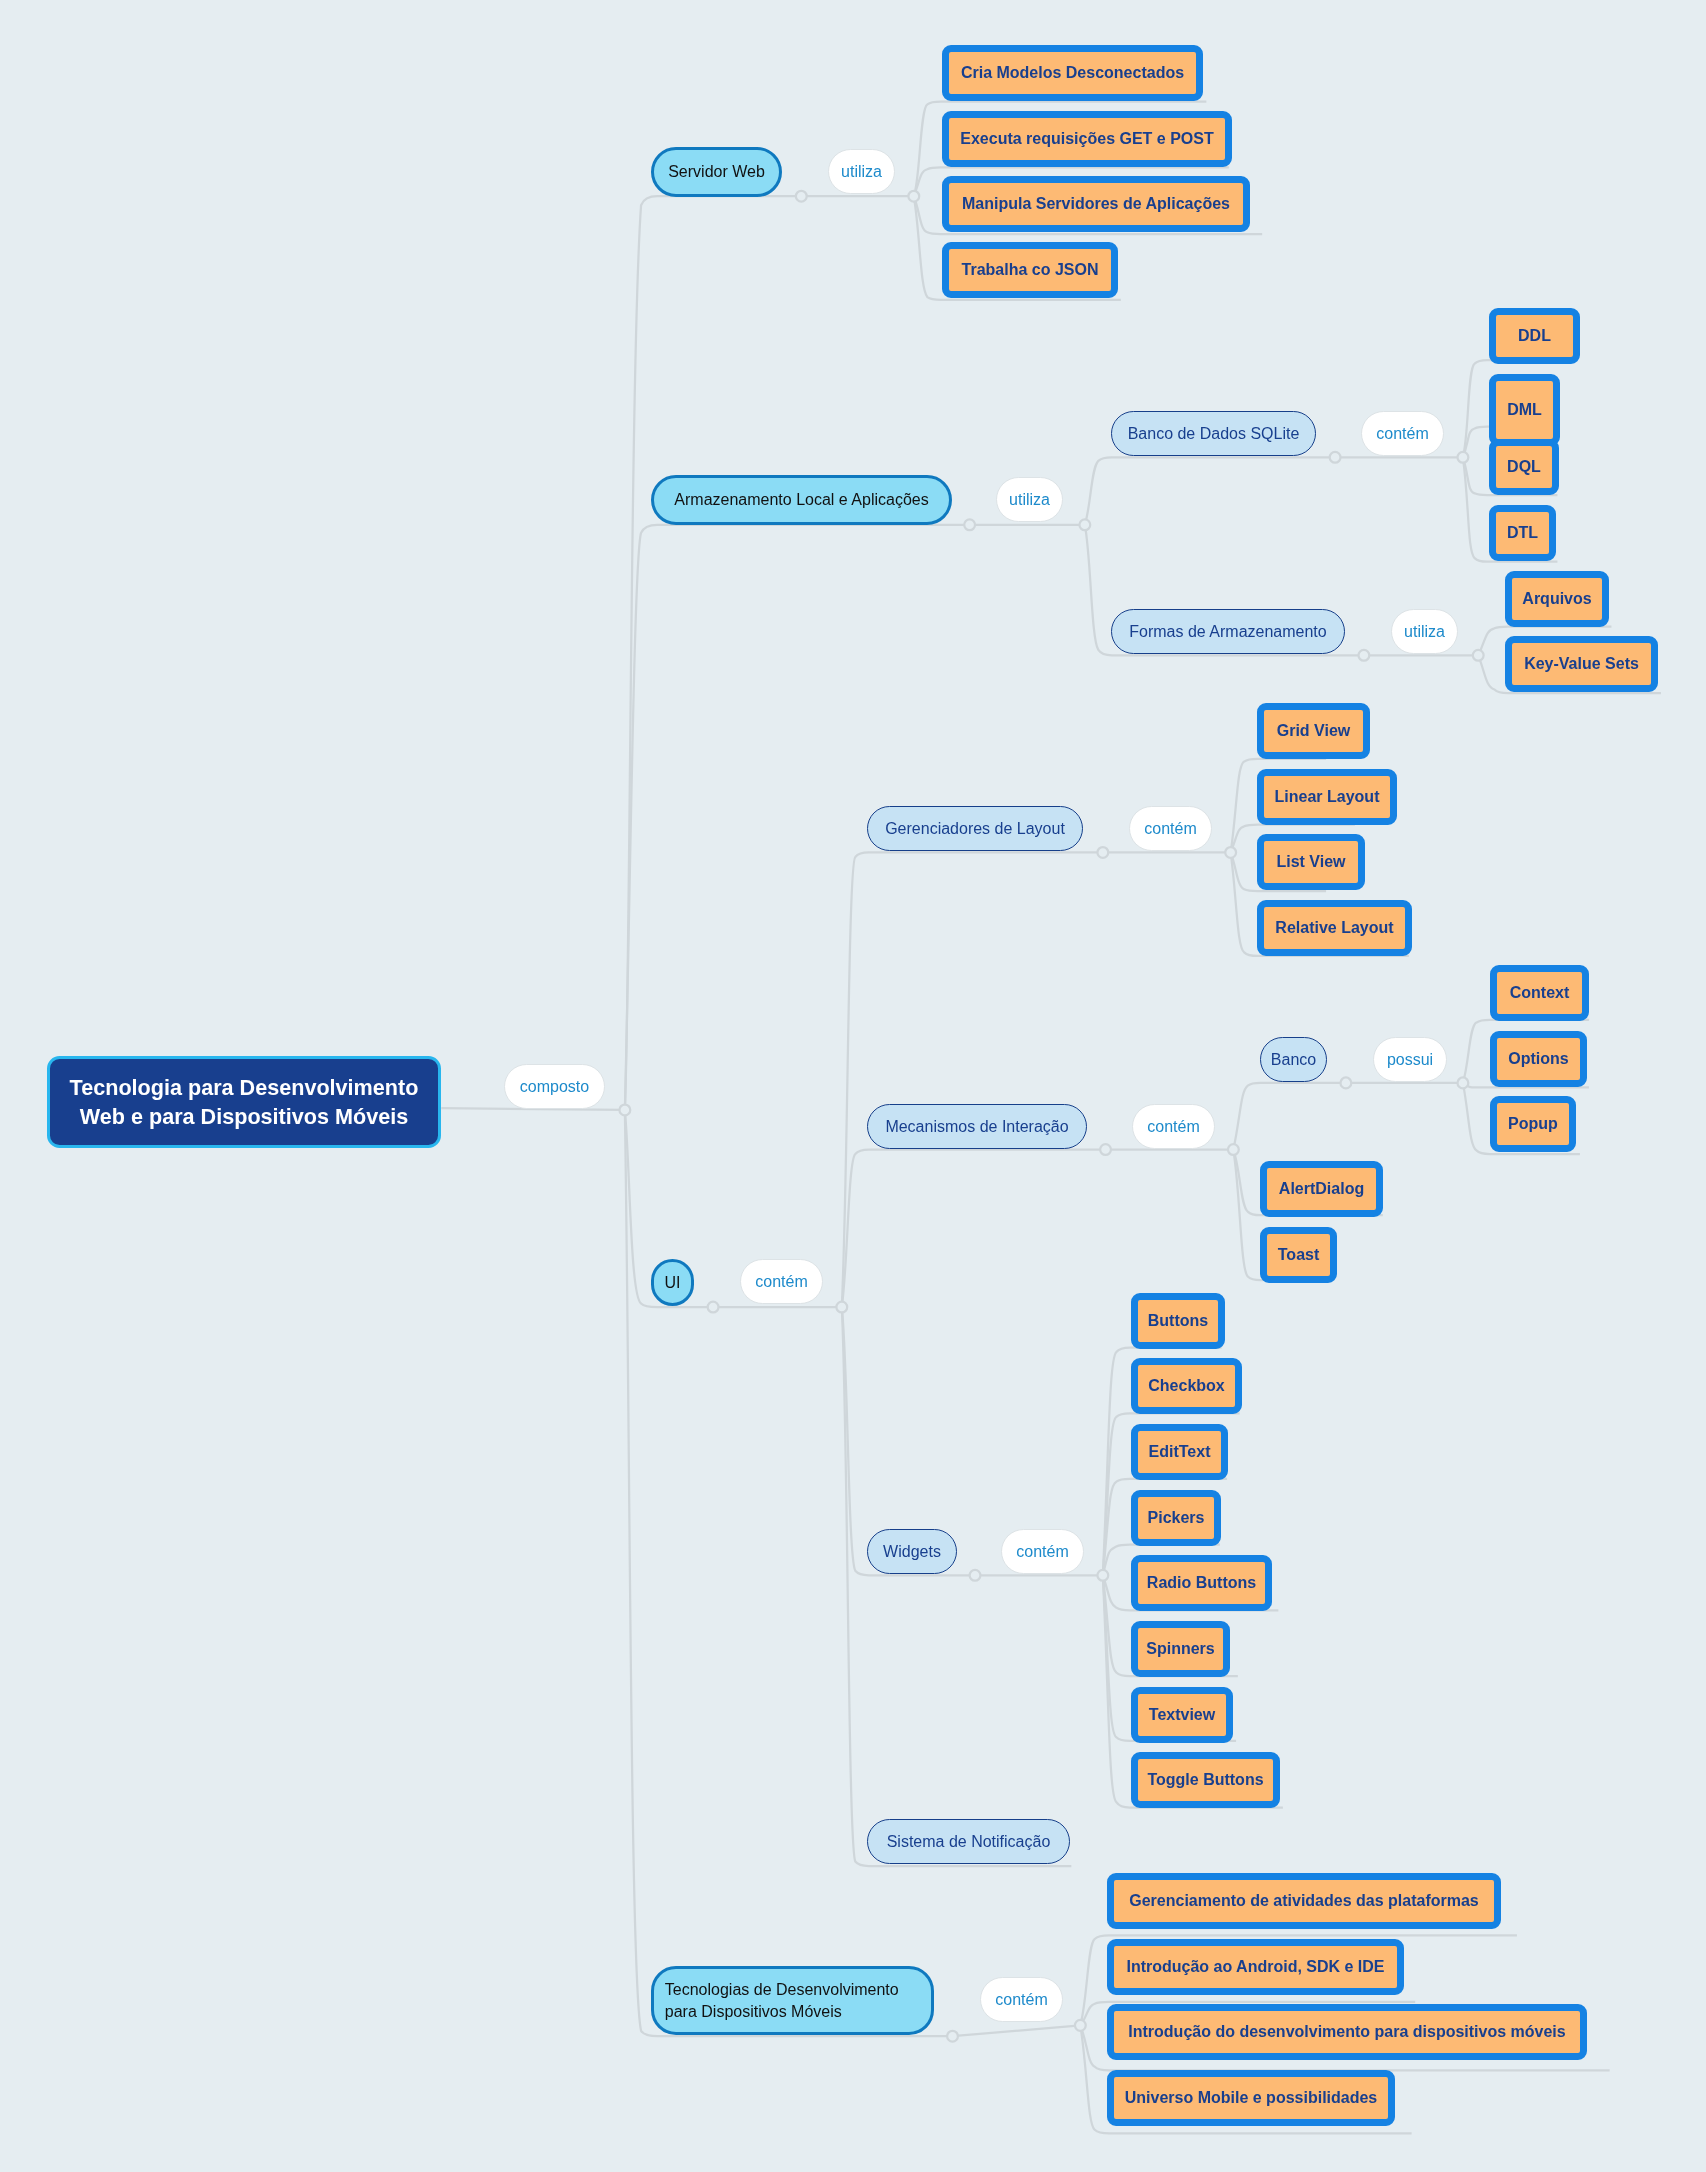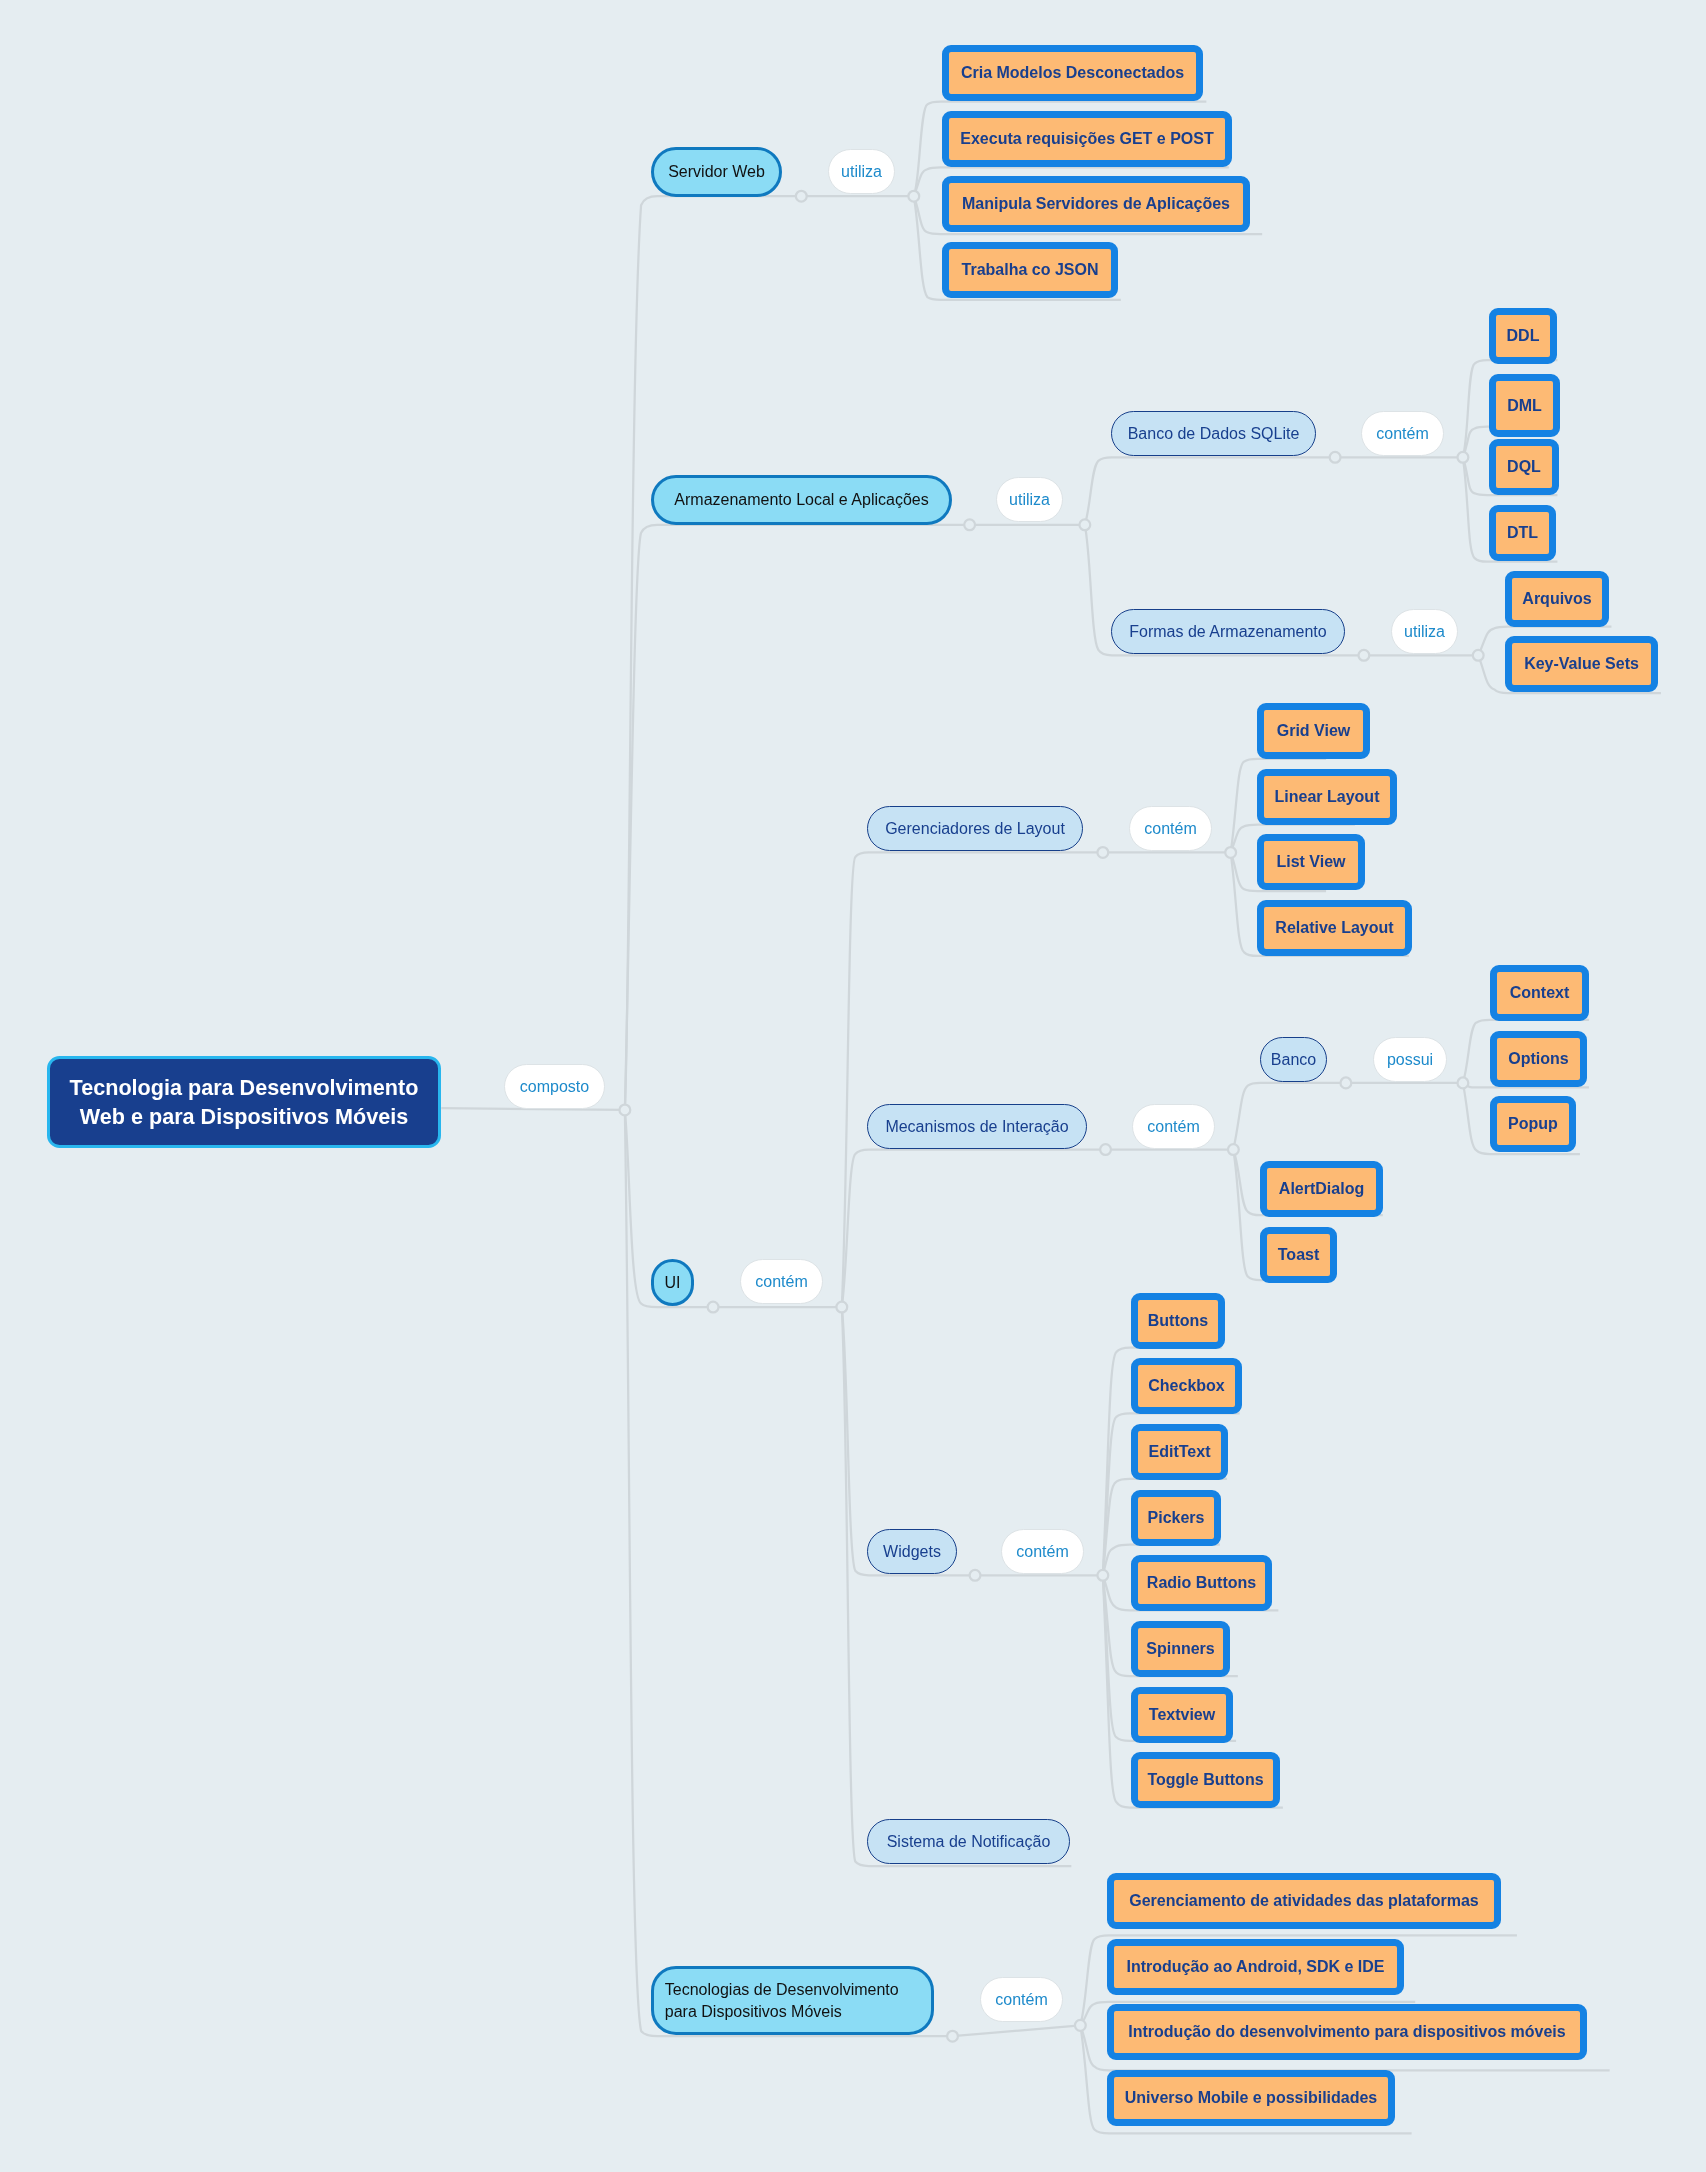--- a/index.html
+++ b/index.html
@@ -198,24 +198,24 @@
   <div class="node rel" style="left:996px;top:477px;width:67px;height:45px;">
     <span>utiliza</span>
   </div>
 
   <div class="node sub" style="left:1111px;top:411px;width:205px;height:45px;">
     <span>Banco de Dados SQLite</span>
   </div>
   <div class="node rel" style="left:1361px;top:411px;width:83px;height:45px;">
     <span>contém</span>
   </div>
-  <div class="node leaf" style="left:1489px;top:308px;width:68px;height:56px;">
+  <div class="node leaf" style="left:1489px;top:308px;width:91px;height:56px;">
     <span>DDL</span>
   </div>
-  <div class="node leaf" style="left:1489px;top:374px;width:71px;height:63px;">
+  <div class="node leaf" style="left:1489px;top:374px;width:71px;height:72px;">
     <span>DML</span>
   </div>
   <div class="node leaf" style="left:1489px;top:439px;width:70px;height:56px;">
     <span>DQL</span>
   </div>
   <div class="node leaf" style="left:1489px;top:505px;width:67px;height:56px;">
     <span>DTL</span>
   </div>
 
   <div class="node sub" style="left:1111px;top:609px;width:234px;height:45px;">

